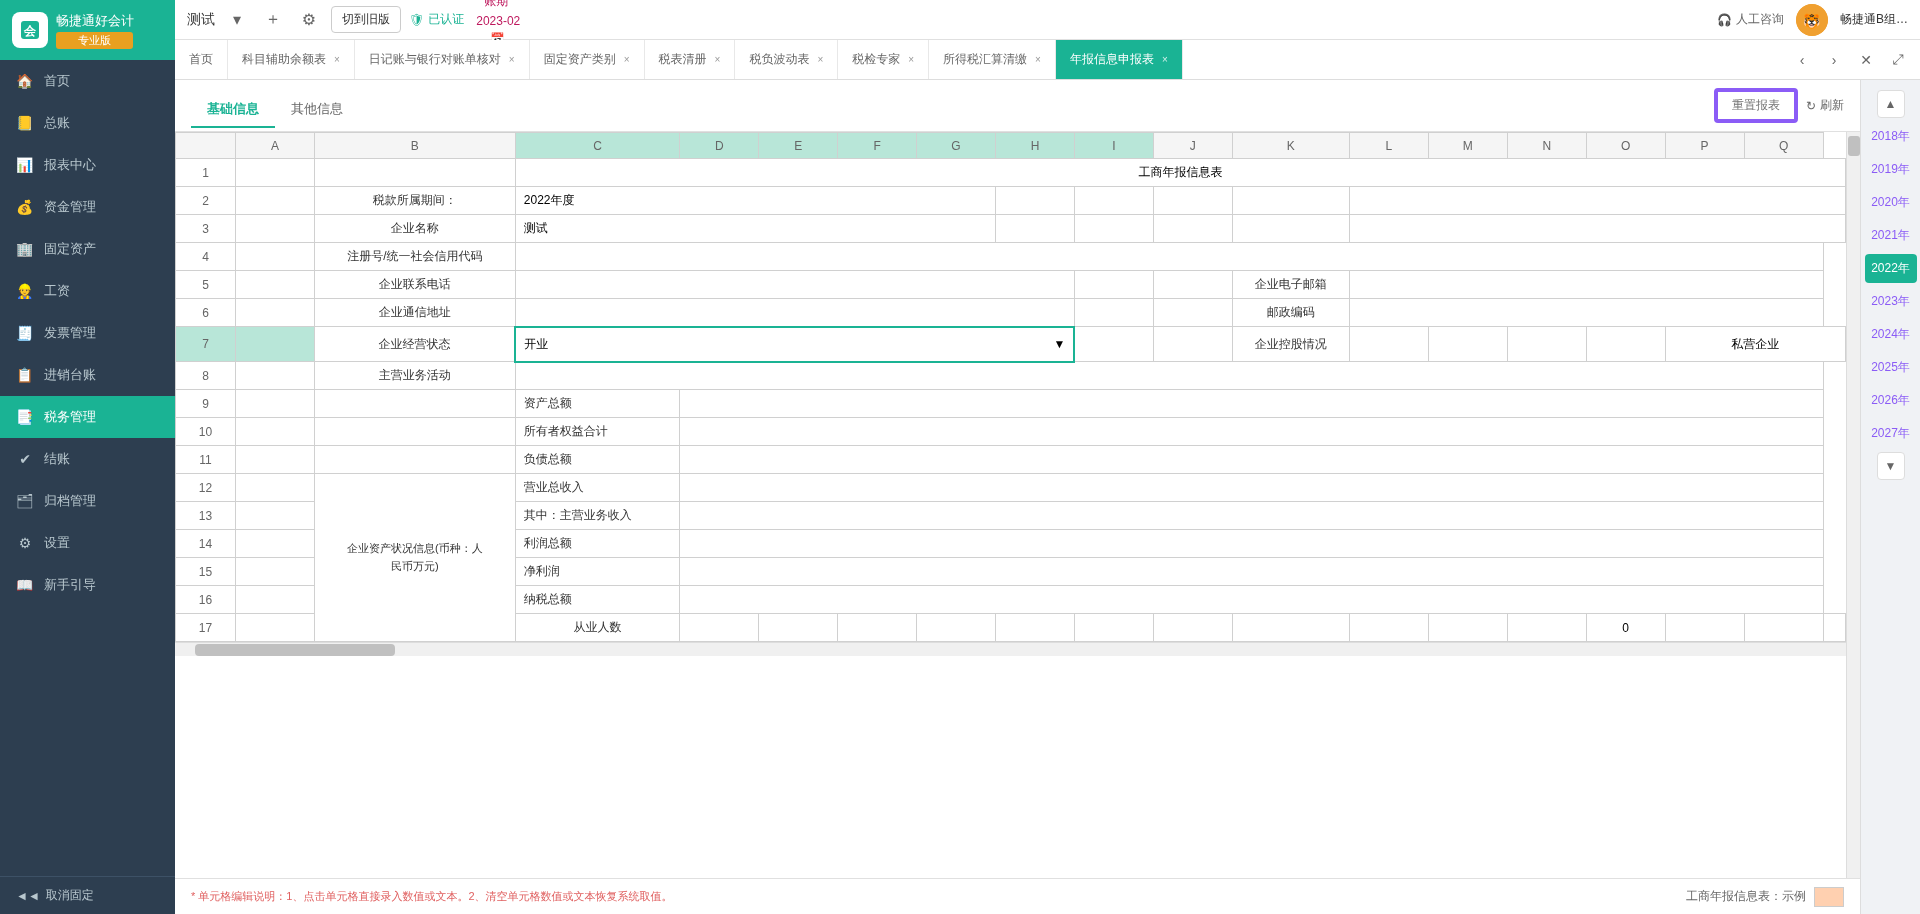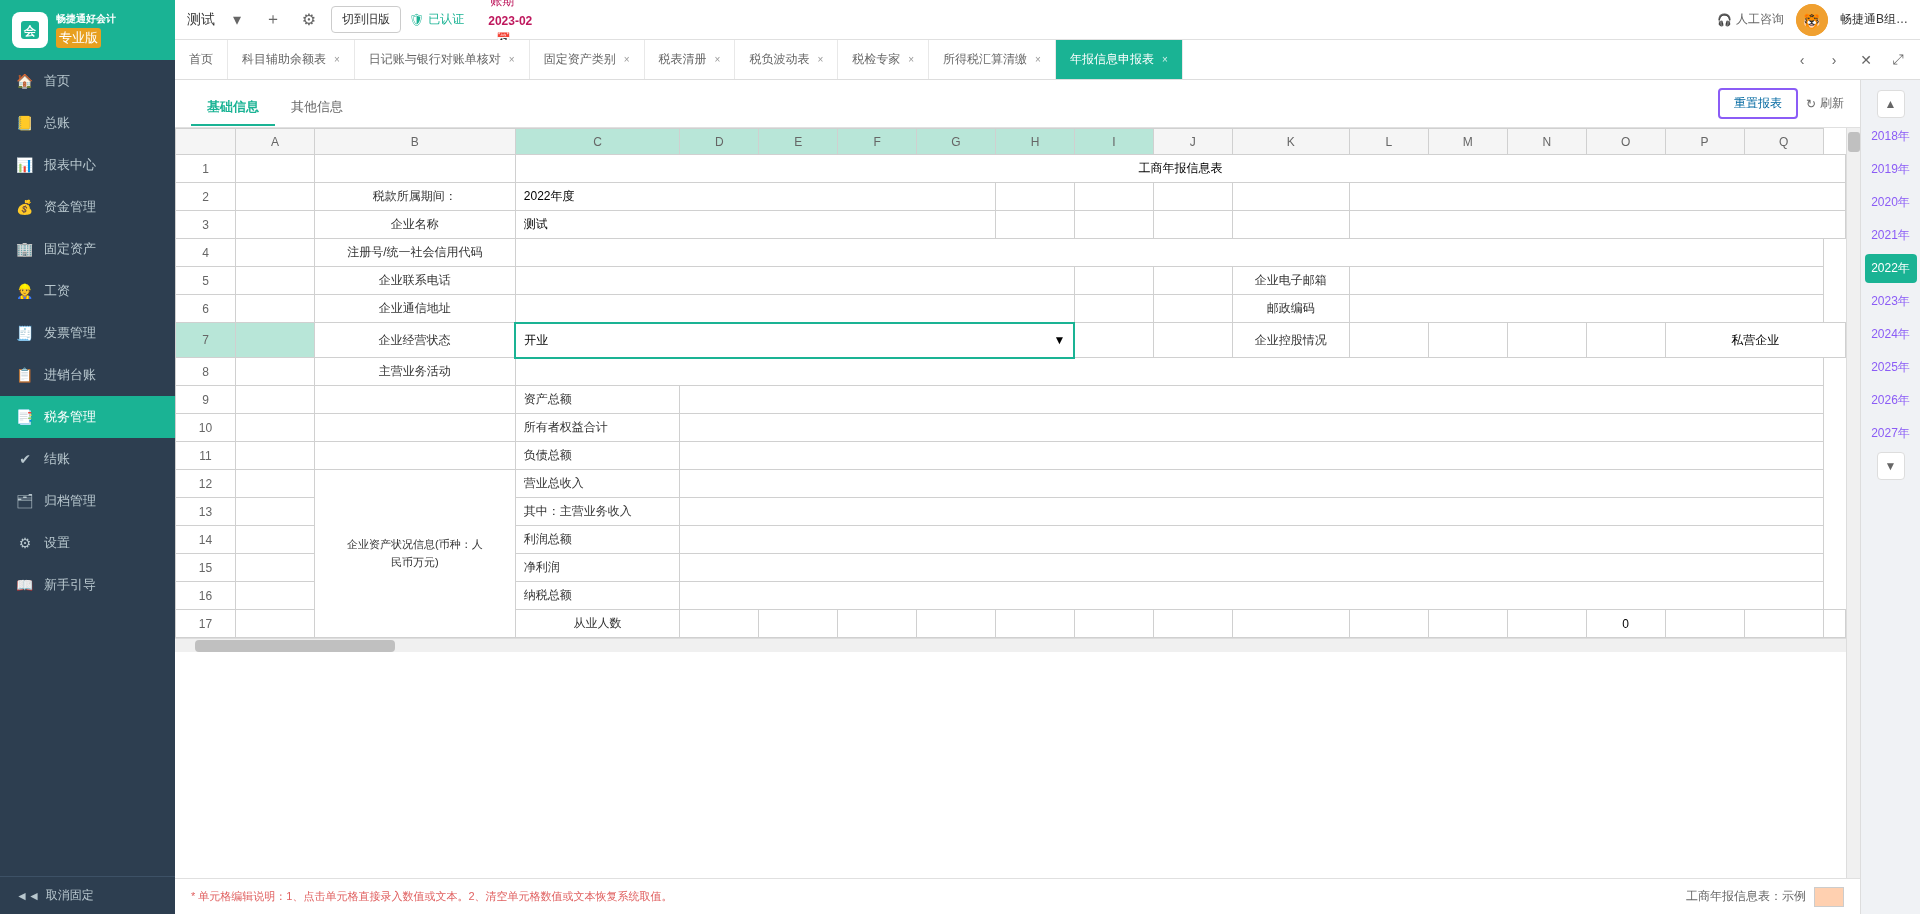--- a/index.html
+++ b/index.html
@@ -49,21 +49,21 @@
 
     
     .content-area { flex: 1; display: flex; flex-direction: column; overflow: hidden; background: #fff; }
 
     
     .subtabs { display: flex; align-items: center; padding: 8px 16px 0; border-bottom: 1px solid #e0e0e0; gap: 0; justify-content: space-between; background: #fff; }
     .subtabs-left { display: flex; gap: 0; }
     .subtab { padding: 8px 16px; cursor: pointer; color: #666; font-size: 13px; border-bottom: 2px solid transparent; }
     .subtab.active { color: #1ab394; border-bottom: 2px solid #1ab394; font-weight: 700; }
     .subtabs-right { display: flex; gap: 8px; align-items: center; padding-bottom: 8px; }
-    .btn-reset { border: 2px solid #8b5cf6; color: #0369a1; background: #fff; padding: 5px 14px; border-radius: 4px; cursor: pointer; font-size: 12px; }
+    .btn-reset { border: 4px solid #8b5cf6; color: #737373; background: #fff; padding: 5px 14px; border-radius: 4px; cursor: pointer; font-size: 12px; }
     .btn-refresh { border: none; background: none; color: #666; cursor: pointer; font-size: 12px; display: flex; align-items: center; gap: 4px; }
 
     
     .spreadsheet-container { flex: 1; overflow: hidden; position: relative; display: flex; }
     .spreadsheet-main { flex: 1; overflow: auto; position: relative; }
     .spreadsheet { border-collapse: collapse; min-width: 100%; }
     .spreadsheet th, .spreadsheet td { border: 1px solid #d0d0d0; font-size: 12px; white-space: nowrap; }
     .col-header { background: #f5f5f5; text-align: center; padding: 4px 8px; color: #666; font-weight: normal; min-width: 60px; height: 26px; }
     .row-header { background: #f5f5f5; text-align: center; padding: 4px 6px; color: #666; font-weight: normal; width: 40px; }
     .cell { padding: 4px 8px; background: #fff; height: 28px; }
@@ -101,22 +101,22 @@
 
   <div class="sidebar">
     <div class="sidebar-logo">
       <div class="sidebar-logo-icon">
         <svg viewBox="0 0 24 24" fill="none">
           <rect x="3" y="3" width="18" height="18" rx="3" fill="#1ab394"></rect>
           <text x="12" y="17" text-anchor="middle" fill="white" font-size="12" font-weight="bold">会</text>
         </svg>
       </div>
       <div>
-        <div style="font-size:10px;font-weight:bold;text-align:right;">畅捷通好会计</div>
-        <div style="font-size:13px;background:#e8a020;padding:1px 3px;border-radius:3px;margin-top:2px;display:inline-block;">专业版</div>
+        <div style="font-size:13px;font-weight:normal;text-align:right;">畅捷通好会计</div>
+        <div style="font-size:11px;background:#e8a020;padding:1px 22px;border-radius:3px;margin-top:2px;display:inline-block;">专业版</div>
       </div>
     </div>
     <div class="sidebar-scroll">
 
     <div class="sidebar-item">
           <span class="sidebar-item-icon">🏠</span>
           <span>首页</span>
         </div>
         <div class="sidebar-item">
           <span class="sidebar-item-icon">📒</span>
@@ -180,21 +180,21 @@
       <button class="topbar-btn topbar-arrow">▾</button>
       <button class="topbar-btn">＋</button>
       <button class="topbar-btn">⚙</button>
       <button class="topbar-btn-outline">切到旧版</button>
       <div class="topbar-verified">
         <span>🛡</span>
         <span>已认证</span>
       </div>
       <div class="topbar-period">
         <span>账期</span>
-        <span style="margin-left:16px;font-weight:bold;">2023-02</span>
+        <span style="margin-left:4px;">2023-02</span>
         <span style="margin-left:4px;cursor:pointer;">📅</span>
       </div>
       <div class="topbar-right">
         <div class="topbar-service">
           <span>🎧</span>
           <span>人工咨询</span>
         </div>
         <div class="topbar-avatar">
           <svg width="32" height="32" viewBox="0 0 32 32">
               <rect width="32" height="32" rx="16" fill="#f0a030"></rect>

